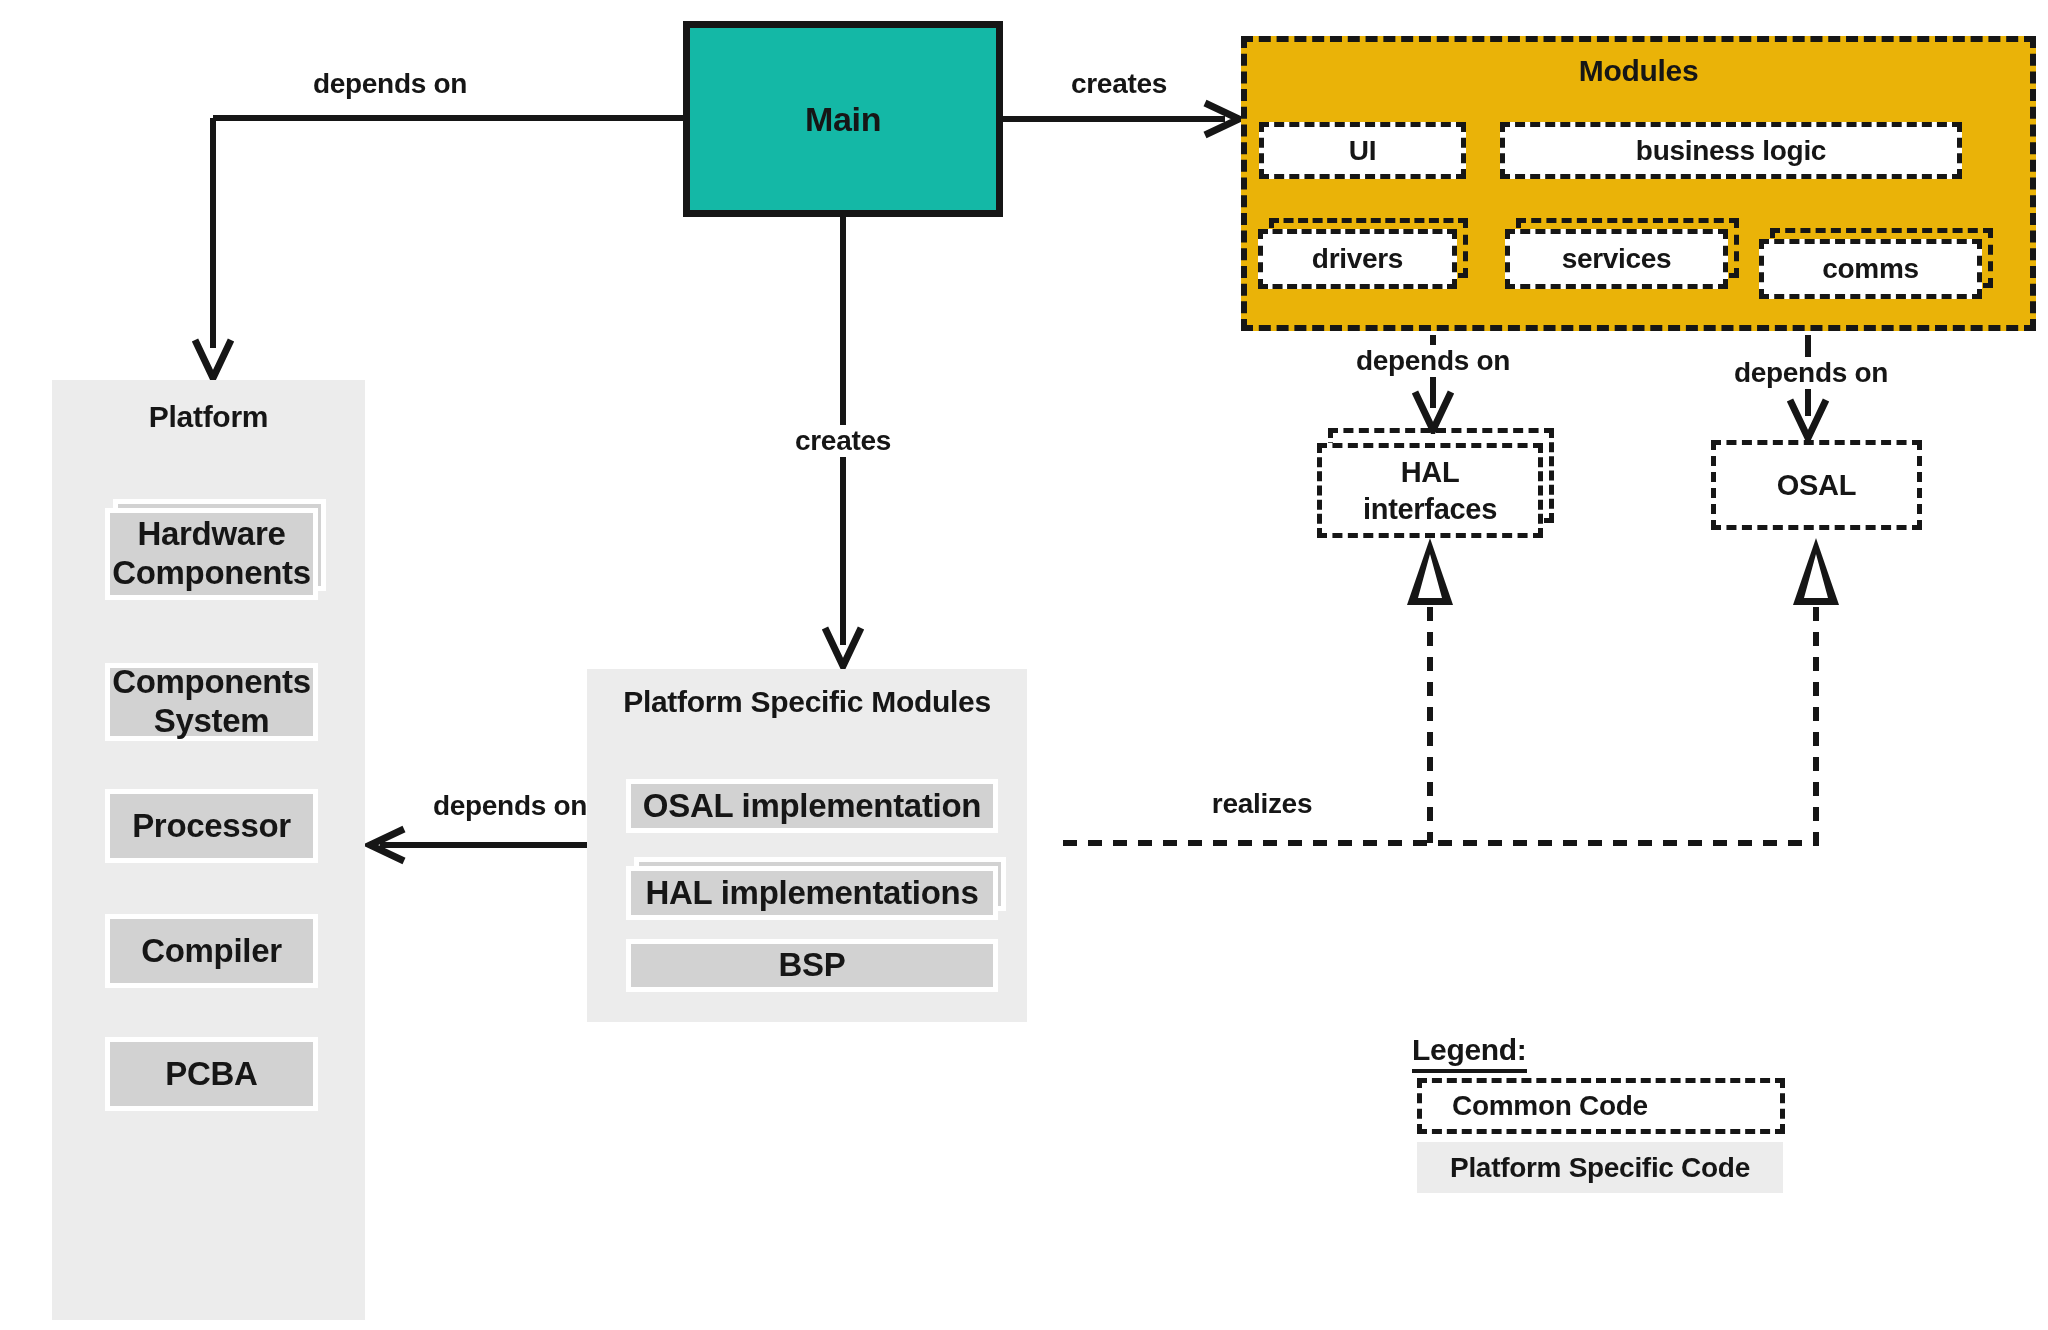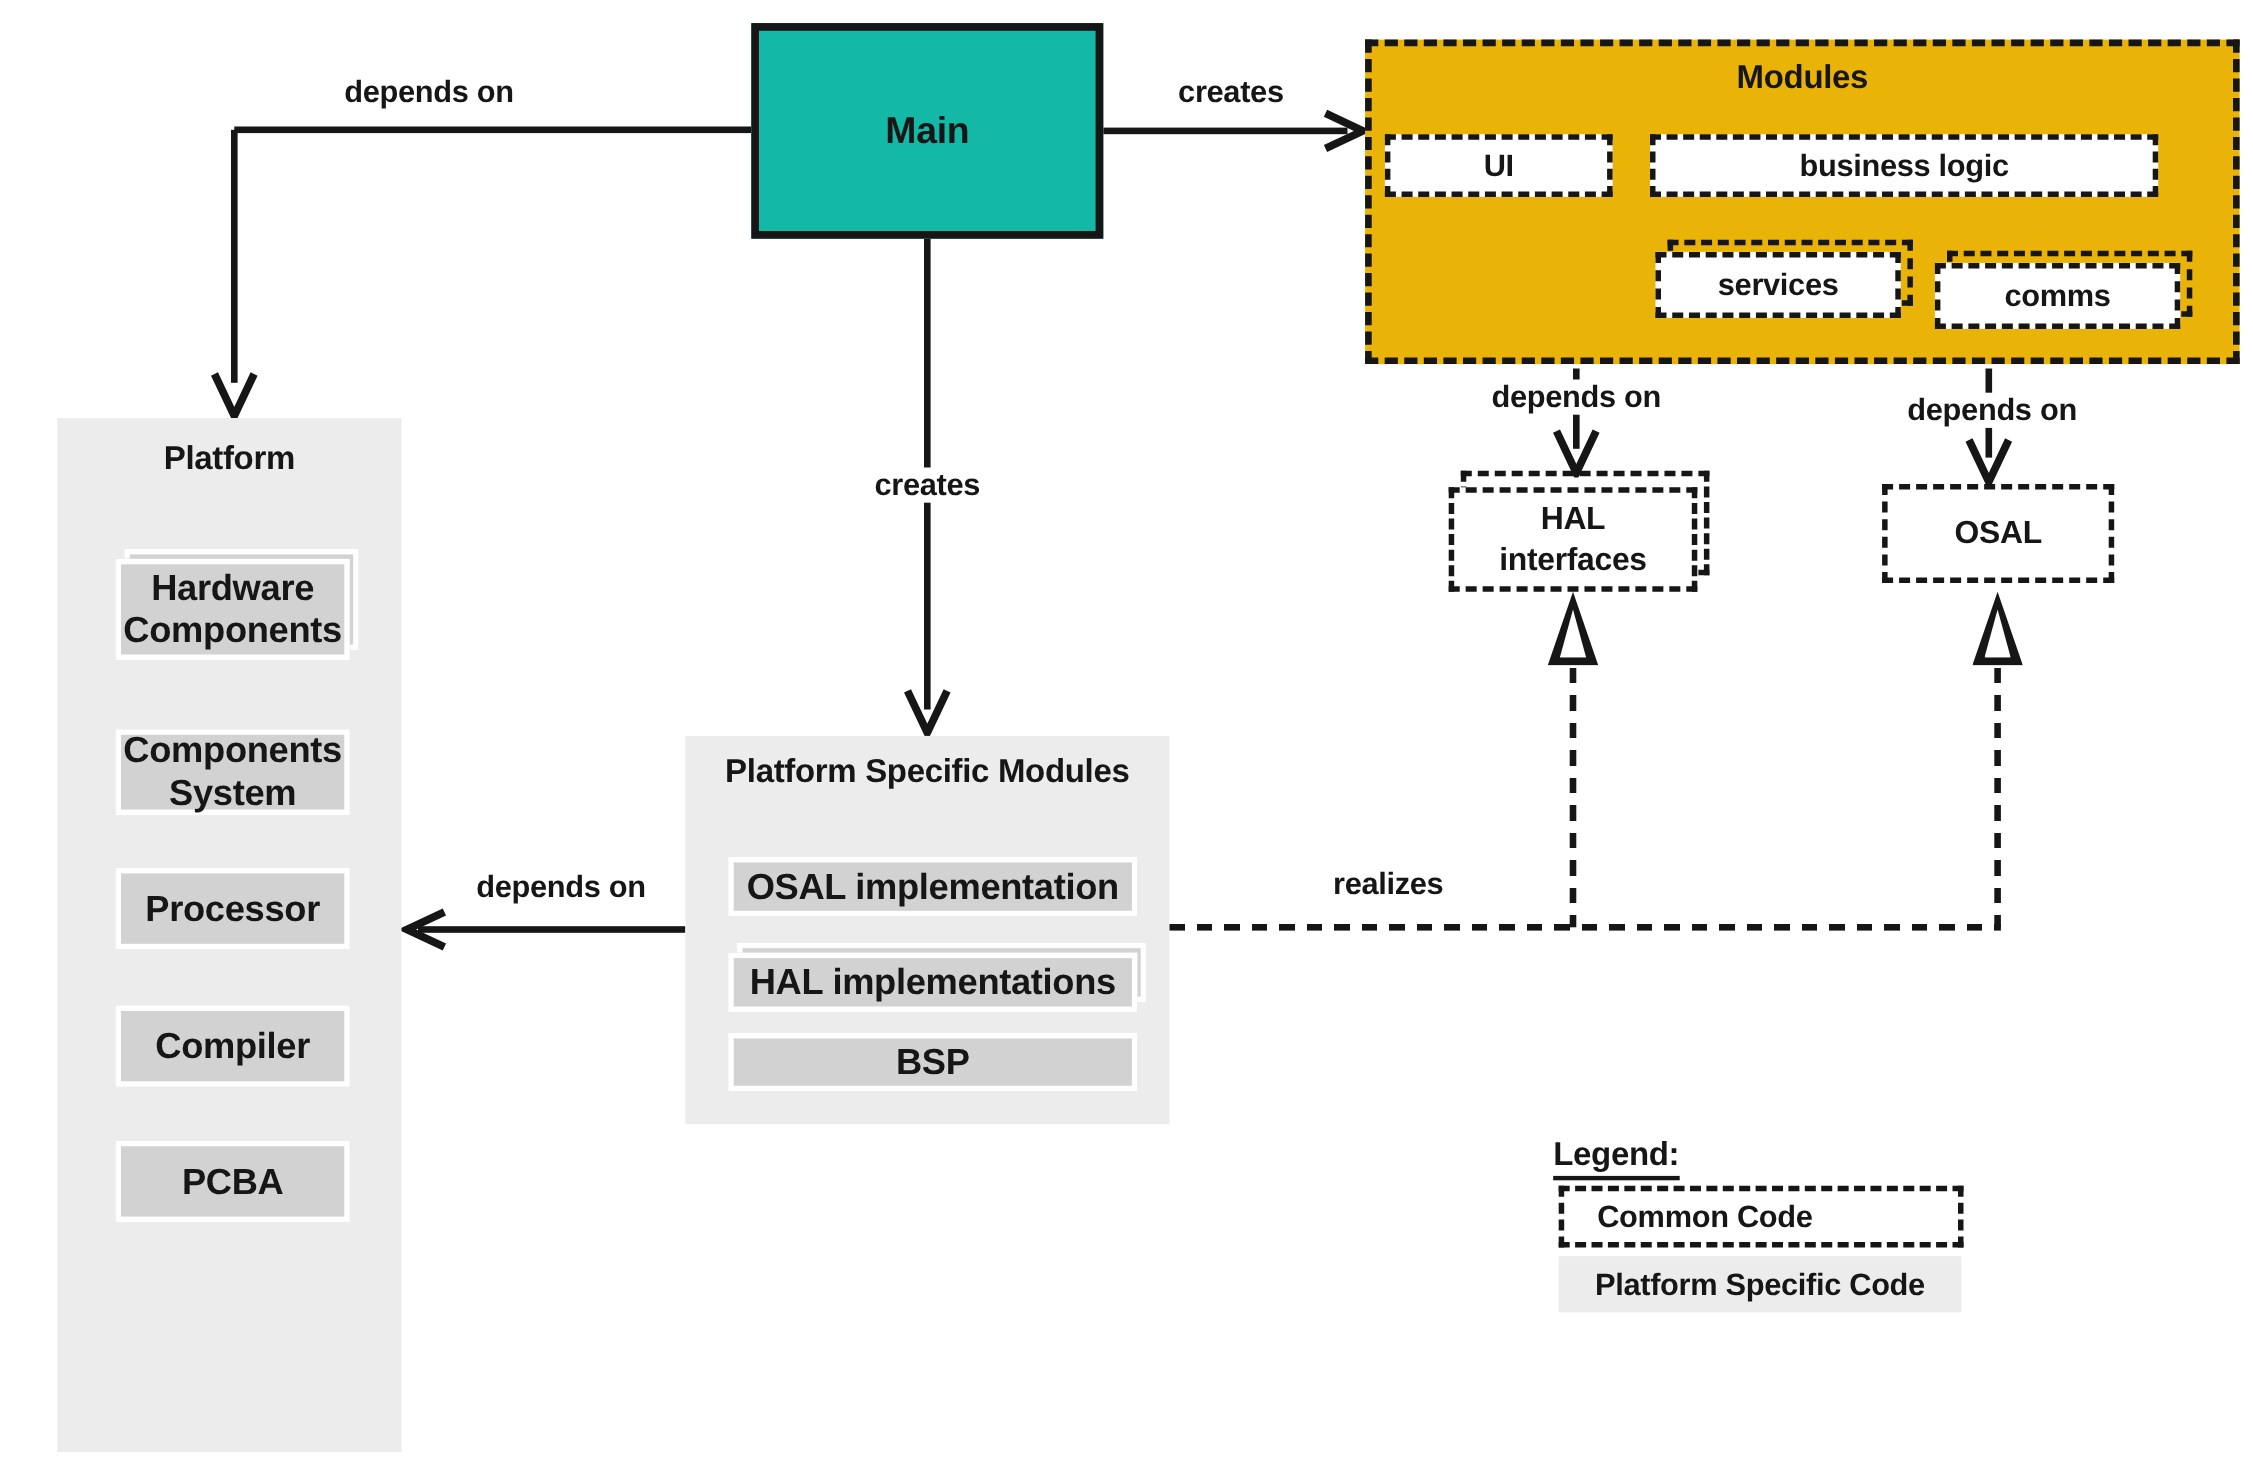--- a/index.html
+++ b/index.html
@@ -139,20 +139,23 @@
   </div>
 
   <div class="outer-dashed" style="left:1241px;top:36px;width:795px;height:295px;">
     <div class="box-title" style="top:12px;">Modules</div>
     <div class="dashed-box" style="left:12px;top:80px;width:207px;height:57px;justify-content:center;">
       <span>UI</span>
     </div>
     <div class="dashed-box" style="left:253px;top:80px;width:462px;height:57px;">
       <span>business logic</span>
     </div>
+    <div class="dashed-box stack-dash" style="left:11px;top:187px;width:199px;height:60px;">
+      <span>drivers</span>
+    </div>
     <div class="dashed-box stack-dash" style="left:258px;top:187px;width:223px;height:60px;">
       <span>services</span>
     </div>
     <div class="dashed-box stack-dash" style="left:512px;top:197px;width:223px;height:60px;">
       <span>comms</span>
     </div>
   </div>
 
   <div class="dashed-box stack-dash stack-dash-big pre" style="left:1317px;top:443px;width:226px;height:95px;font-size:29px;">
     <span class="pre">HAL
@@ -174,21 +177,21 @@
       <span>Processor</span>
     </div>
     <div class="gray-item" style="left:53px;top:534px;width:213px;height:74px;">
       <span>Compiler</span>
     </div>
     <div class="gray-item" style="left:53px;top:657px;width:213px;height:74px;">
       <span>PCBA</span>
     </div>
   </div>
 
-  <div class="panel" style="left:623px;top:669px;width:440px;height:353px;">
+  <div class="panel" style="left:587px;top:669px;width:440px;height:353px;">
     <div class="panel-title" style="top:16px;">Platform Specific Modules</div>
     <div class="gray-item" style="left:39px;top:110px;width:372px;height:54px;">
       <span>OSAL implementation</span>
     </div>
     <div class="gray-item" style="left:39px;top:270px;width:372px;height:53px;">
       <span>BSP</span>
     </div>
     <div class="gray-item gray-stack" style="left:39px;top:197px;width:372px;height:54px;">
       <span>HAL implementations</span>
     </div>

